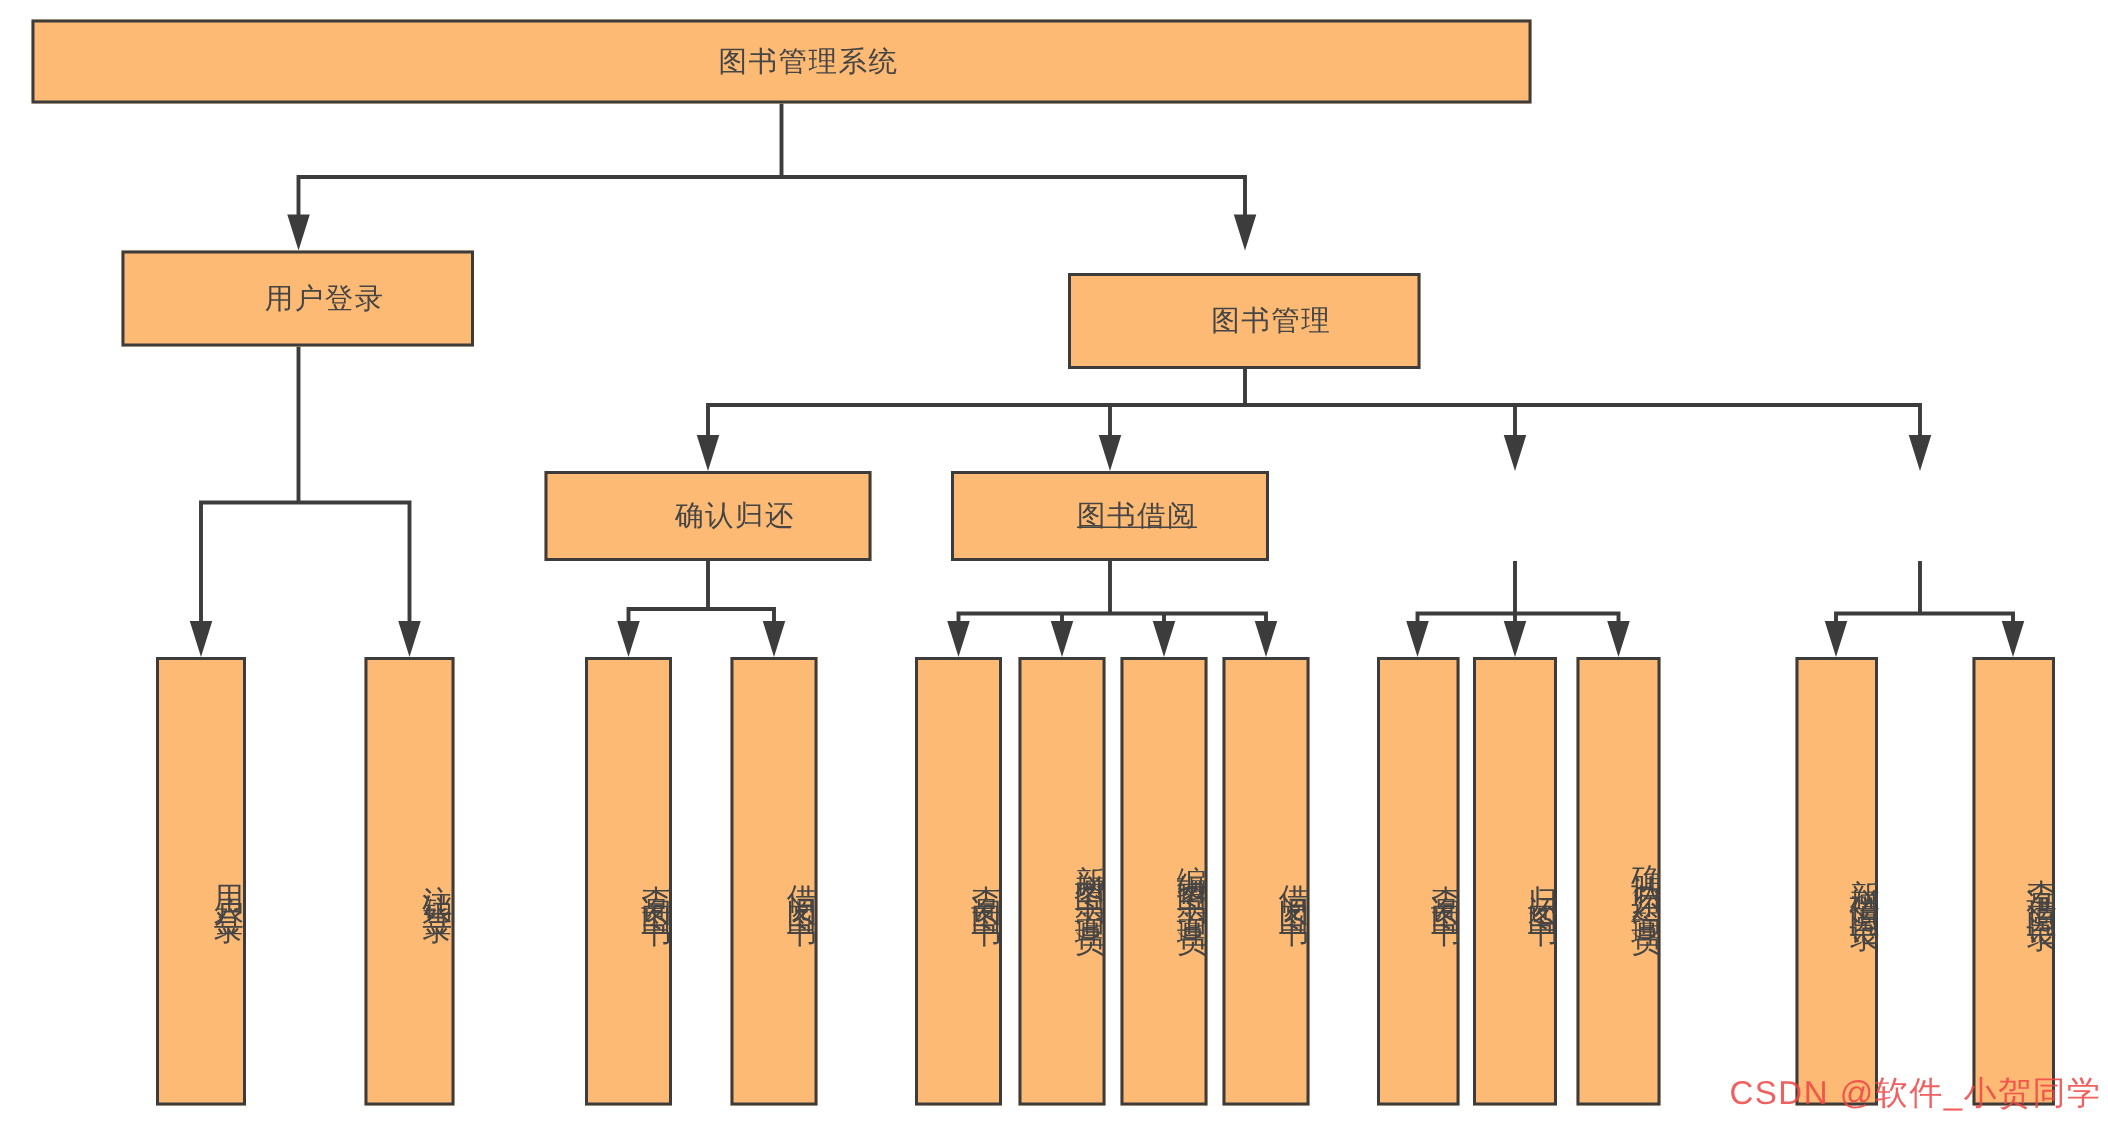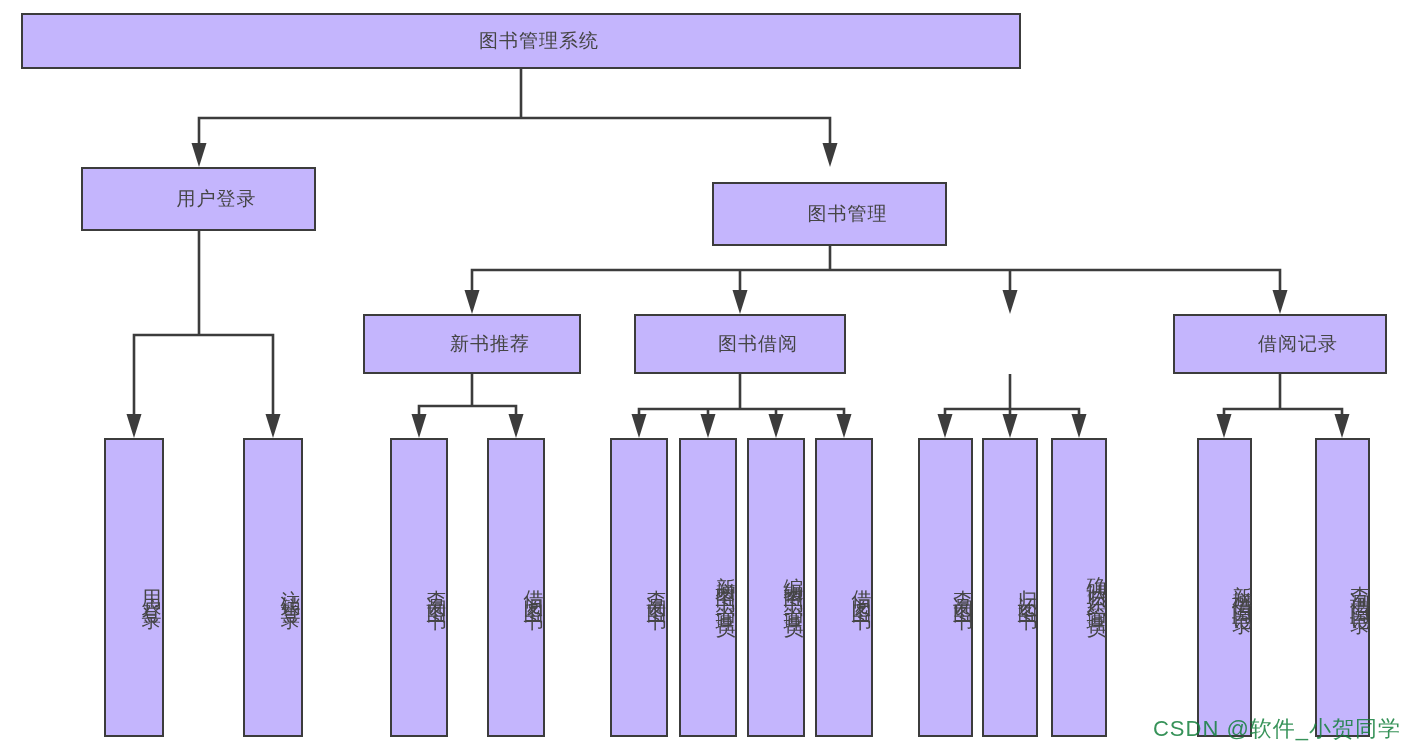--- a/index.html
+++ b/index.html
@@ -14,21 +14,21 @@
   .wires {
     position: absolute;
     left: 0; top: 0;
     width: 1405px; height: 747px;
     z-index: 1;
   }
   .hnode, .vnode {
     position: absolute;
     box-sizing: border-box;
     border: 2.5px solid #3c3c3c;
-    background: #c4b5fd;
+    background: #fdba74;
     color: #454545;
     display: flex;
     align-items: center;
     justify-content: center;
     z-index: 2;
     padding-left: 36px;
   }
   .hnode {
     font-size: 19px;
     letter-spacing: 1px;
@@ -40,21 +40,21 @@
     font-size: 20px;
     letter-spacing: 7px;
     line-height: 1;
   }
   .watermark {
     position: absolute;
     right: 4px;
     top: 714px;
     z-index: 3;
     font-size: 22px;
-    color: #15803d;
+    color: #ef4444;
     opacity: 0.85;
     letter-spacing: 1px;
     white-space: nowrap;
   }
 </style>
 </head>
 <body>
 
 <div id="canvas">
 
@@ -96,23 +96,22 @@
       <polygon points="1216.5,414 1231.5,414 1224,438"></polygon>
       <polygon points="1334.5,414 1349.5,414 1342,438"></polygon>
     </g>
   </svg>
 
   <div class="hnode" style="left:21px; top:13px; width:1000px; height:56px;">图书管理系统</div>
 
   <div class="hnode" style="left:81px; top:167px; width:235px; height:64px;">用户登录</div>
   <div class="hnode" style="left:712px; top:182px; width:235px; height:64px;">图书管理</div>
 
-  <div class="hnode" style="left:363px; top:314px; width:218px; height:60px;">新书推荐</div>
-  <div class="hnode" style="left:634px; top:314px; width:212px; height:60px;">图书借阅</div>
-  <div class="hnode" style="left:1173px; top:314px; width:214px; height:60px;">借阅记录</div>
+  <div class="hnode" style="left:363px; top:314px; width:218px; height:60px;">确认归还</div>
+  <div class="hnode" style="left:634px; top:314px; width:212px; height:60px;text-decoration:underline;">图书借阅</div>
 
   <div class="vnode" style="left:104px; top:438px; width:60px; height:299px;">用户登录</div>
   <div class="vnode" style="left:243px; top:438px; width:60px; height:299px;">注销登录</div>
 
   <div class="vnode" style="left:390px; top:438px; width:58px; height:299px;">查询图书</div>
   <div class="vnode" style="left:487px; top:438px; width:58px; height:299px;">借阅图书</div>
 
   <div class="vnode" style="left:610px; top:438px; width:58px; height:299px;">查询图书</div>
   <div class="vnode" style="left:679px; top:438px; width:58px; height:299px; letter-spacing:6px;">新增图书（管理员）</div>
   <div class="vnode" style="left:747px; top:438px; width:58px; height:299px; letter-spacing:6px;">编辑图书（管理员）</div>

